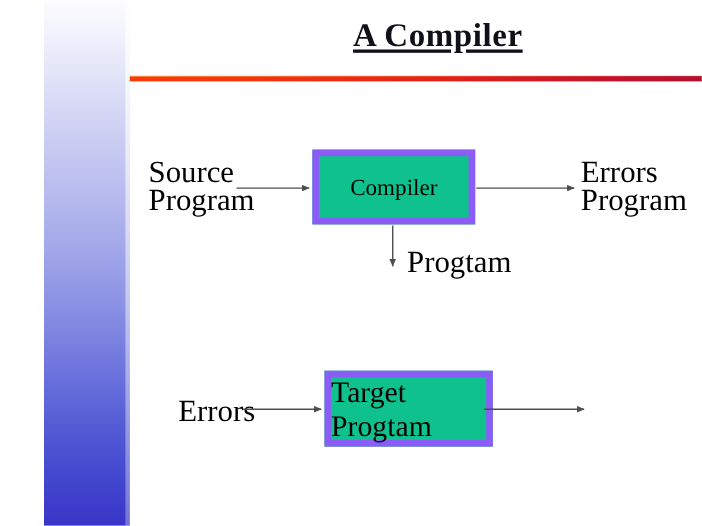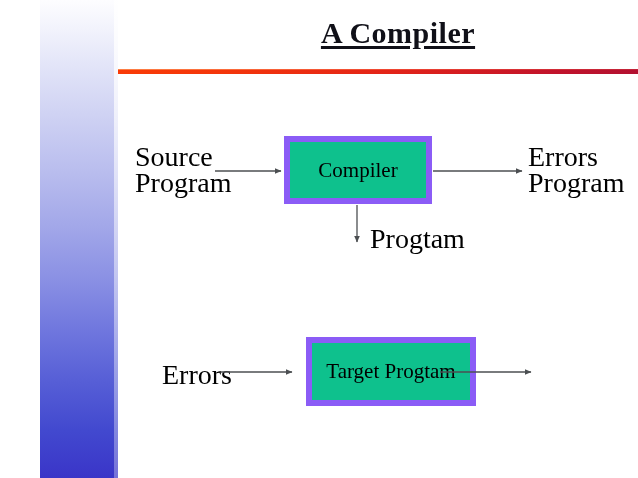--- a/index.html
+++ b/index.html
@@ -103,25 +103,25 @@
     color: #000000;
   }
   #box-compiler {
     left: 244px;
     top: 136px;
     width: 148px;
     height: 68px;
     font-size: 21px;
   }
   #box-target-program {
-    left: 266px;
+    left: 255px;
     top: 337px;
-    width: 170px;
+    width: 153px;
     height: 69px;
-    font-size: 21px;
+    font-size: 27px;
   }
 
   
   .label {
     position: absolute;
     font-family: "Liberation Serif", serif;
     font-size: 28px;
     color: #000000;
     line-height: 26px;
     white-space: pre-line;

